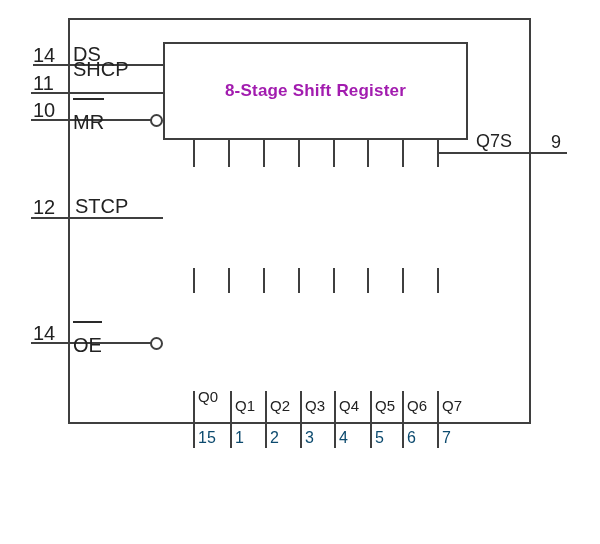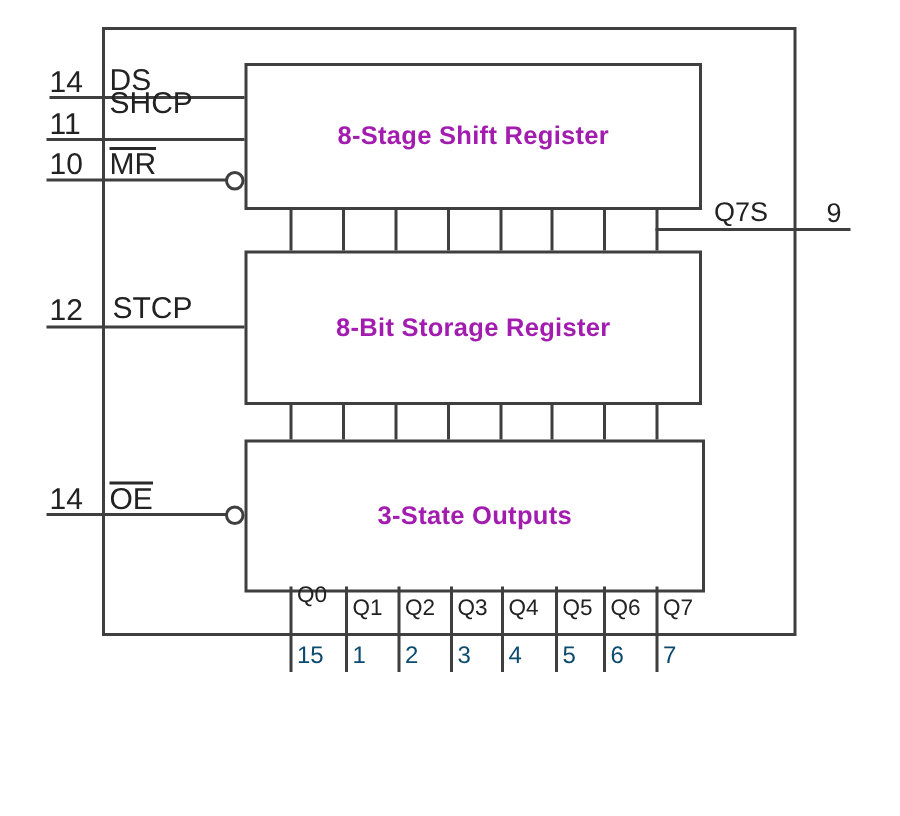--- a/index.html
+++ b/index.html
@@ -14,45 +14,39 @@
   .outer-rect{position:absolute;left:68px;top:18px;width:459px;height:402px;border:2px solid #3f3f3f;background:transparent;}
   
   .block{position:absolute;border:2px solid #3f3f3f;background:#ffffff;display:flex;align-items:center;justify-content:center;}
   .block-title{font-weight:700;font-size:17px;letter-spacing:0.2px;color:#a21caf;}
   .blk-shift{left:163px;top:42px;width:301px;height:94px;}
   .blk-storage{left:163px;top:167px;width:301px;height:99px;}
   .blk-tristate{left:163px;top:293px;width:303px;height:98px;}
   
   .pin-number{position:absolute;font-size:20px;width:30px;text-align:left;color:#222;}
   .pin-label{position:absolute;font-size:20px;color:#222;}
-  .overlined{border-top:2px solid #2a2a2a;padding-top:0px;line-height:20px;display:inline-block;}
+  .overlined{border-top:2px solid #2a2a2a;padding-top:12px;line-height:20px;display:inline-block;}
   .bubble{position:absolute;width:9px;height:9px;border:2px solid #3f3f3f;border-radius:50%;background:#fff;}
   .out-label{position:absolute;font-size:15px;color:#222;}
   .out-num{position:absolute;font-size:16px;color:#0c4a6e;}
   .q7s-label{position:absolute;font-size:18px;color:#222;}
   .watermark{
     position:absolute;left:166px;top:499px;font-family:"Liberation Serif",serif;
     font-weight:700;font-size:26px;color:#7a2433;white-space:nowrap;letter-spacing:0.5px;
   }
 </style>
 </head>
 <body>
 
 <div class="canvas">
 
   <div class="outer-rect"></div>
 
   <div class="block blk-shift">
     <span class="block-title">8-Stage Shift Register</span>
-  </div>
-  <div class="block blk-storage">
-    <span class="block-title">8-Bit Storage Register</span>
-  </div>
-  <div class="block blk-tristate">
-    <span class="block-title">3-State Outputs</span>
   </div>
 
   <div>
     <div class="vline" style="left:193px;top:138px;height:29px;"></div>
     <div class="vline" style="left:228px;top:138px;height:29px;"></div>
     <div class="vline" style="left:263px;top:138px;height:29px;"></div>
     <div class="vline" style="left:298px;top:138px;height:29px;"></div>
     <div class="vline" style="left:333px;top:138px;height:29px;"></div>
     <div class="vline" style="left:367px;top:138px;height:29px;"></div>
     <div class="vline" style="left:402px;top:138px;height:29px;"></div>

